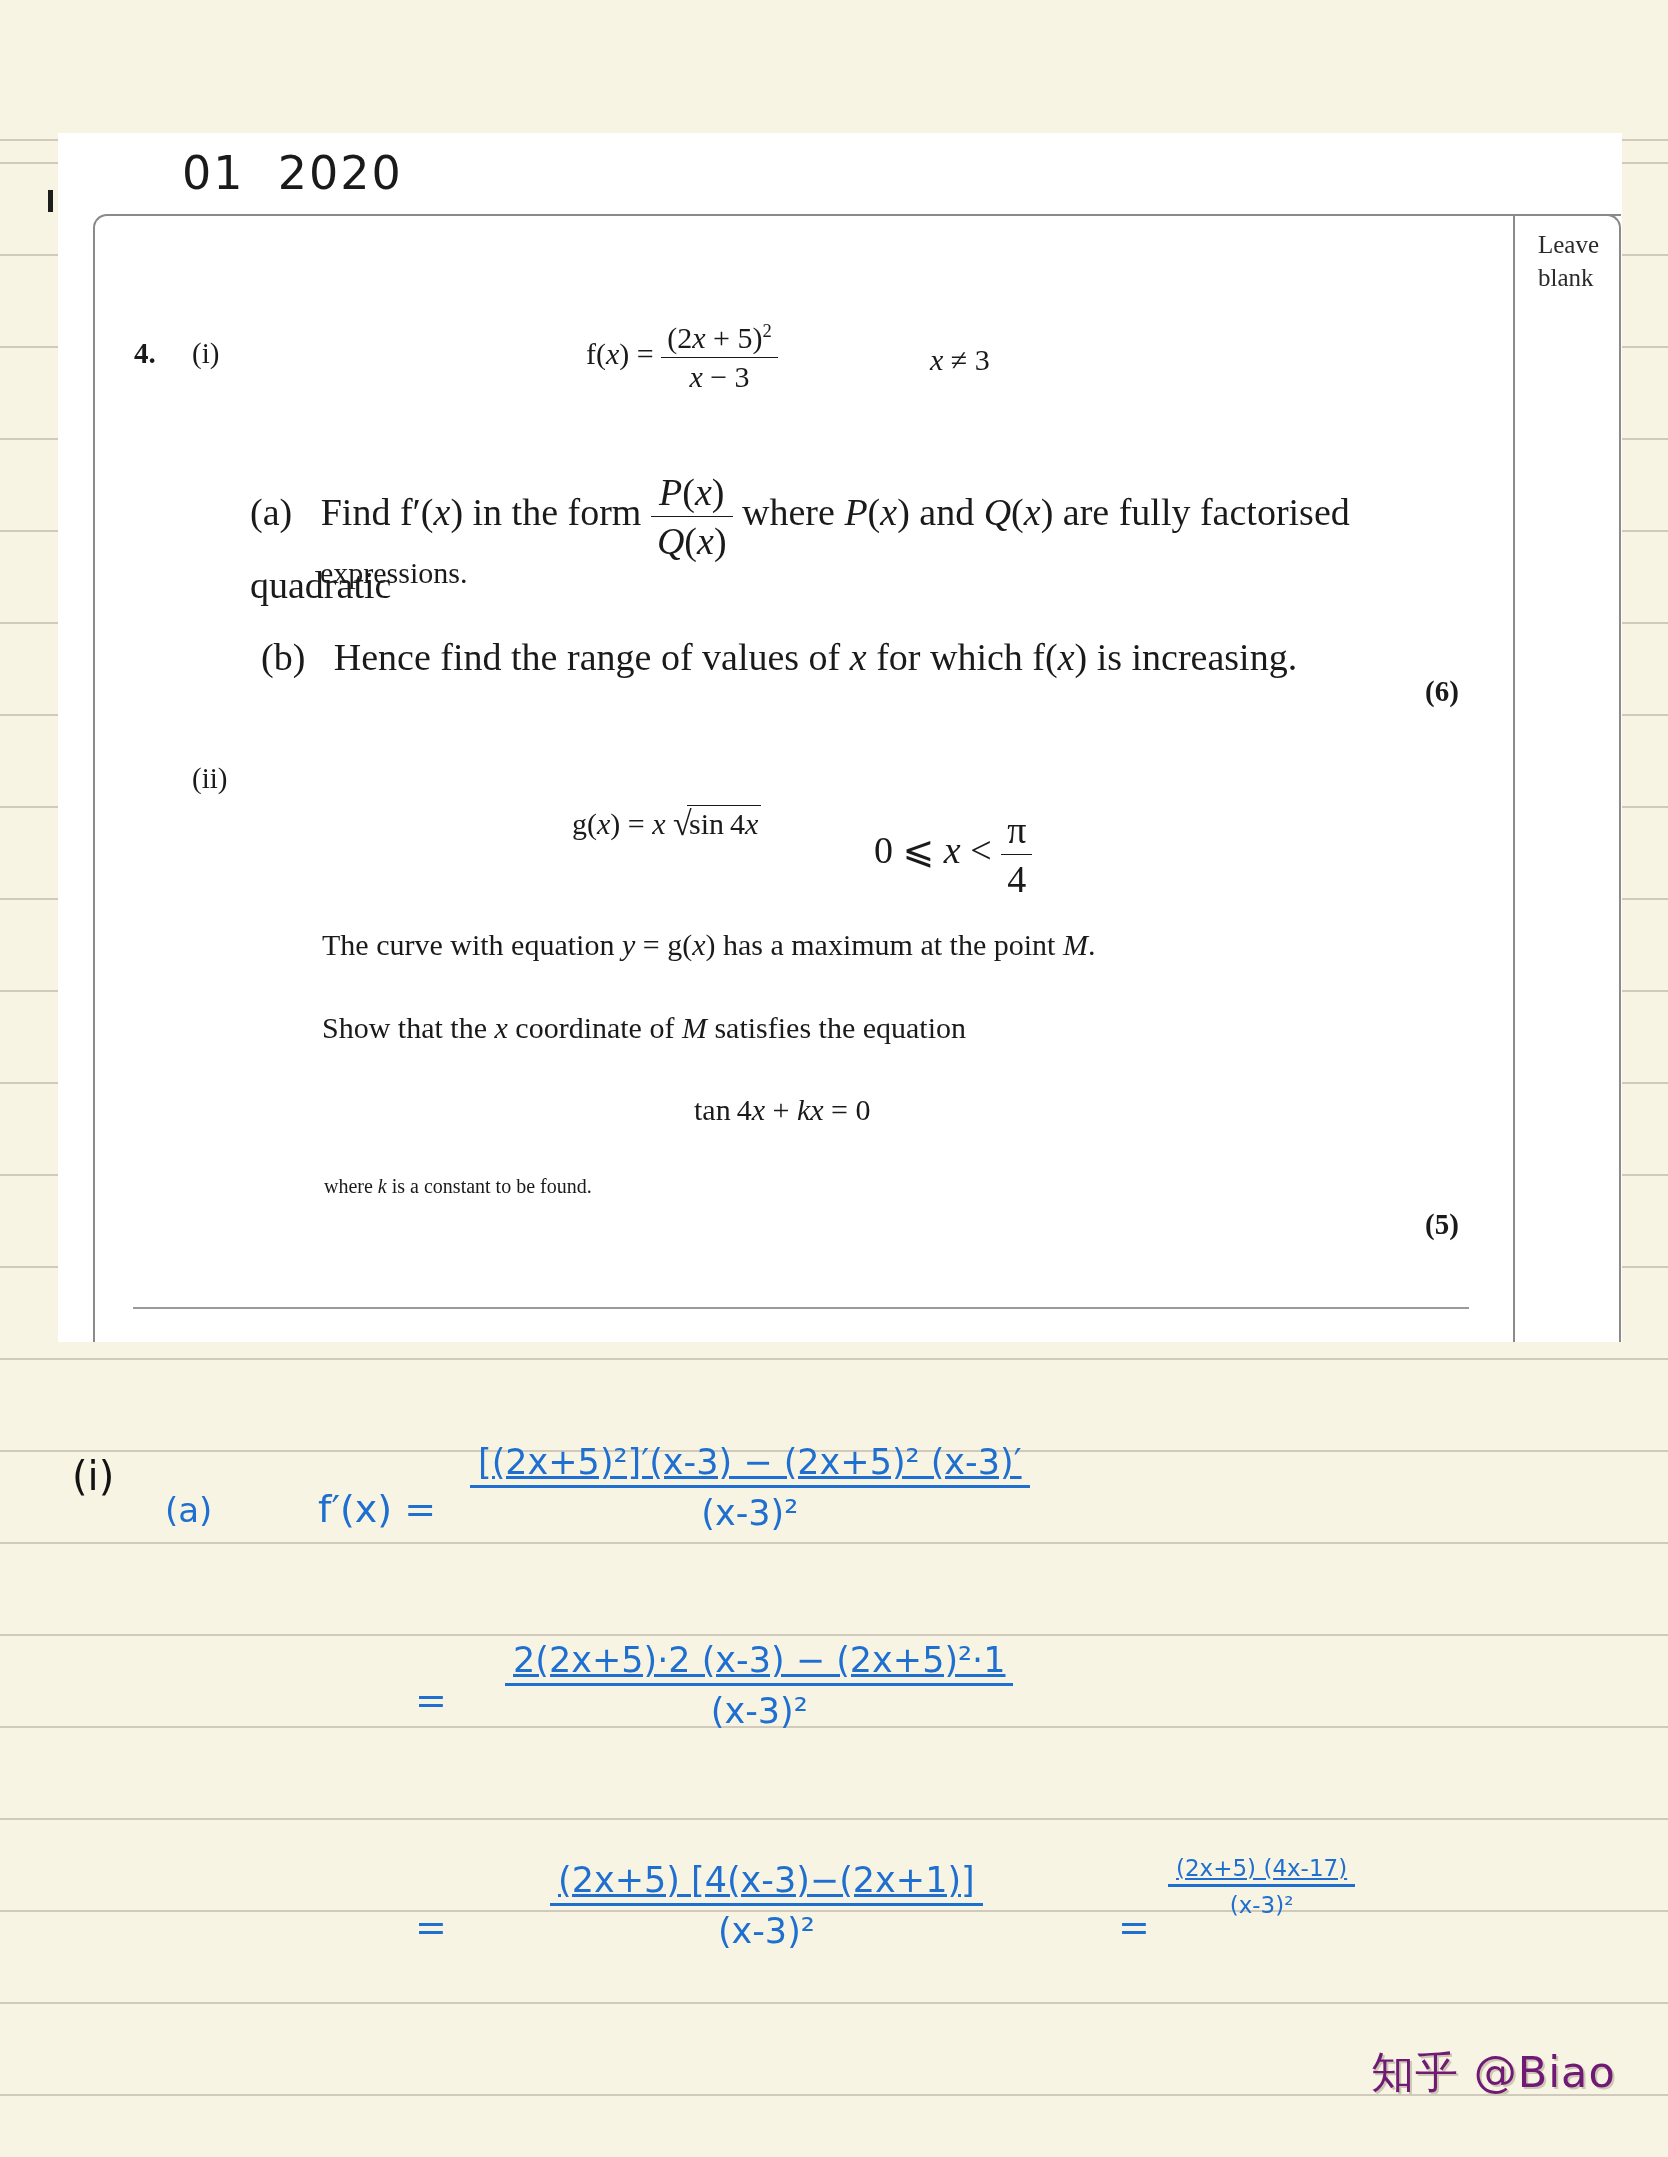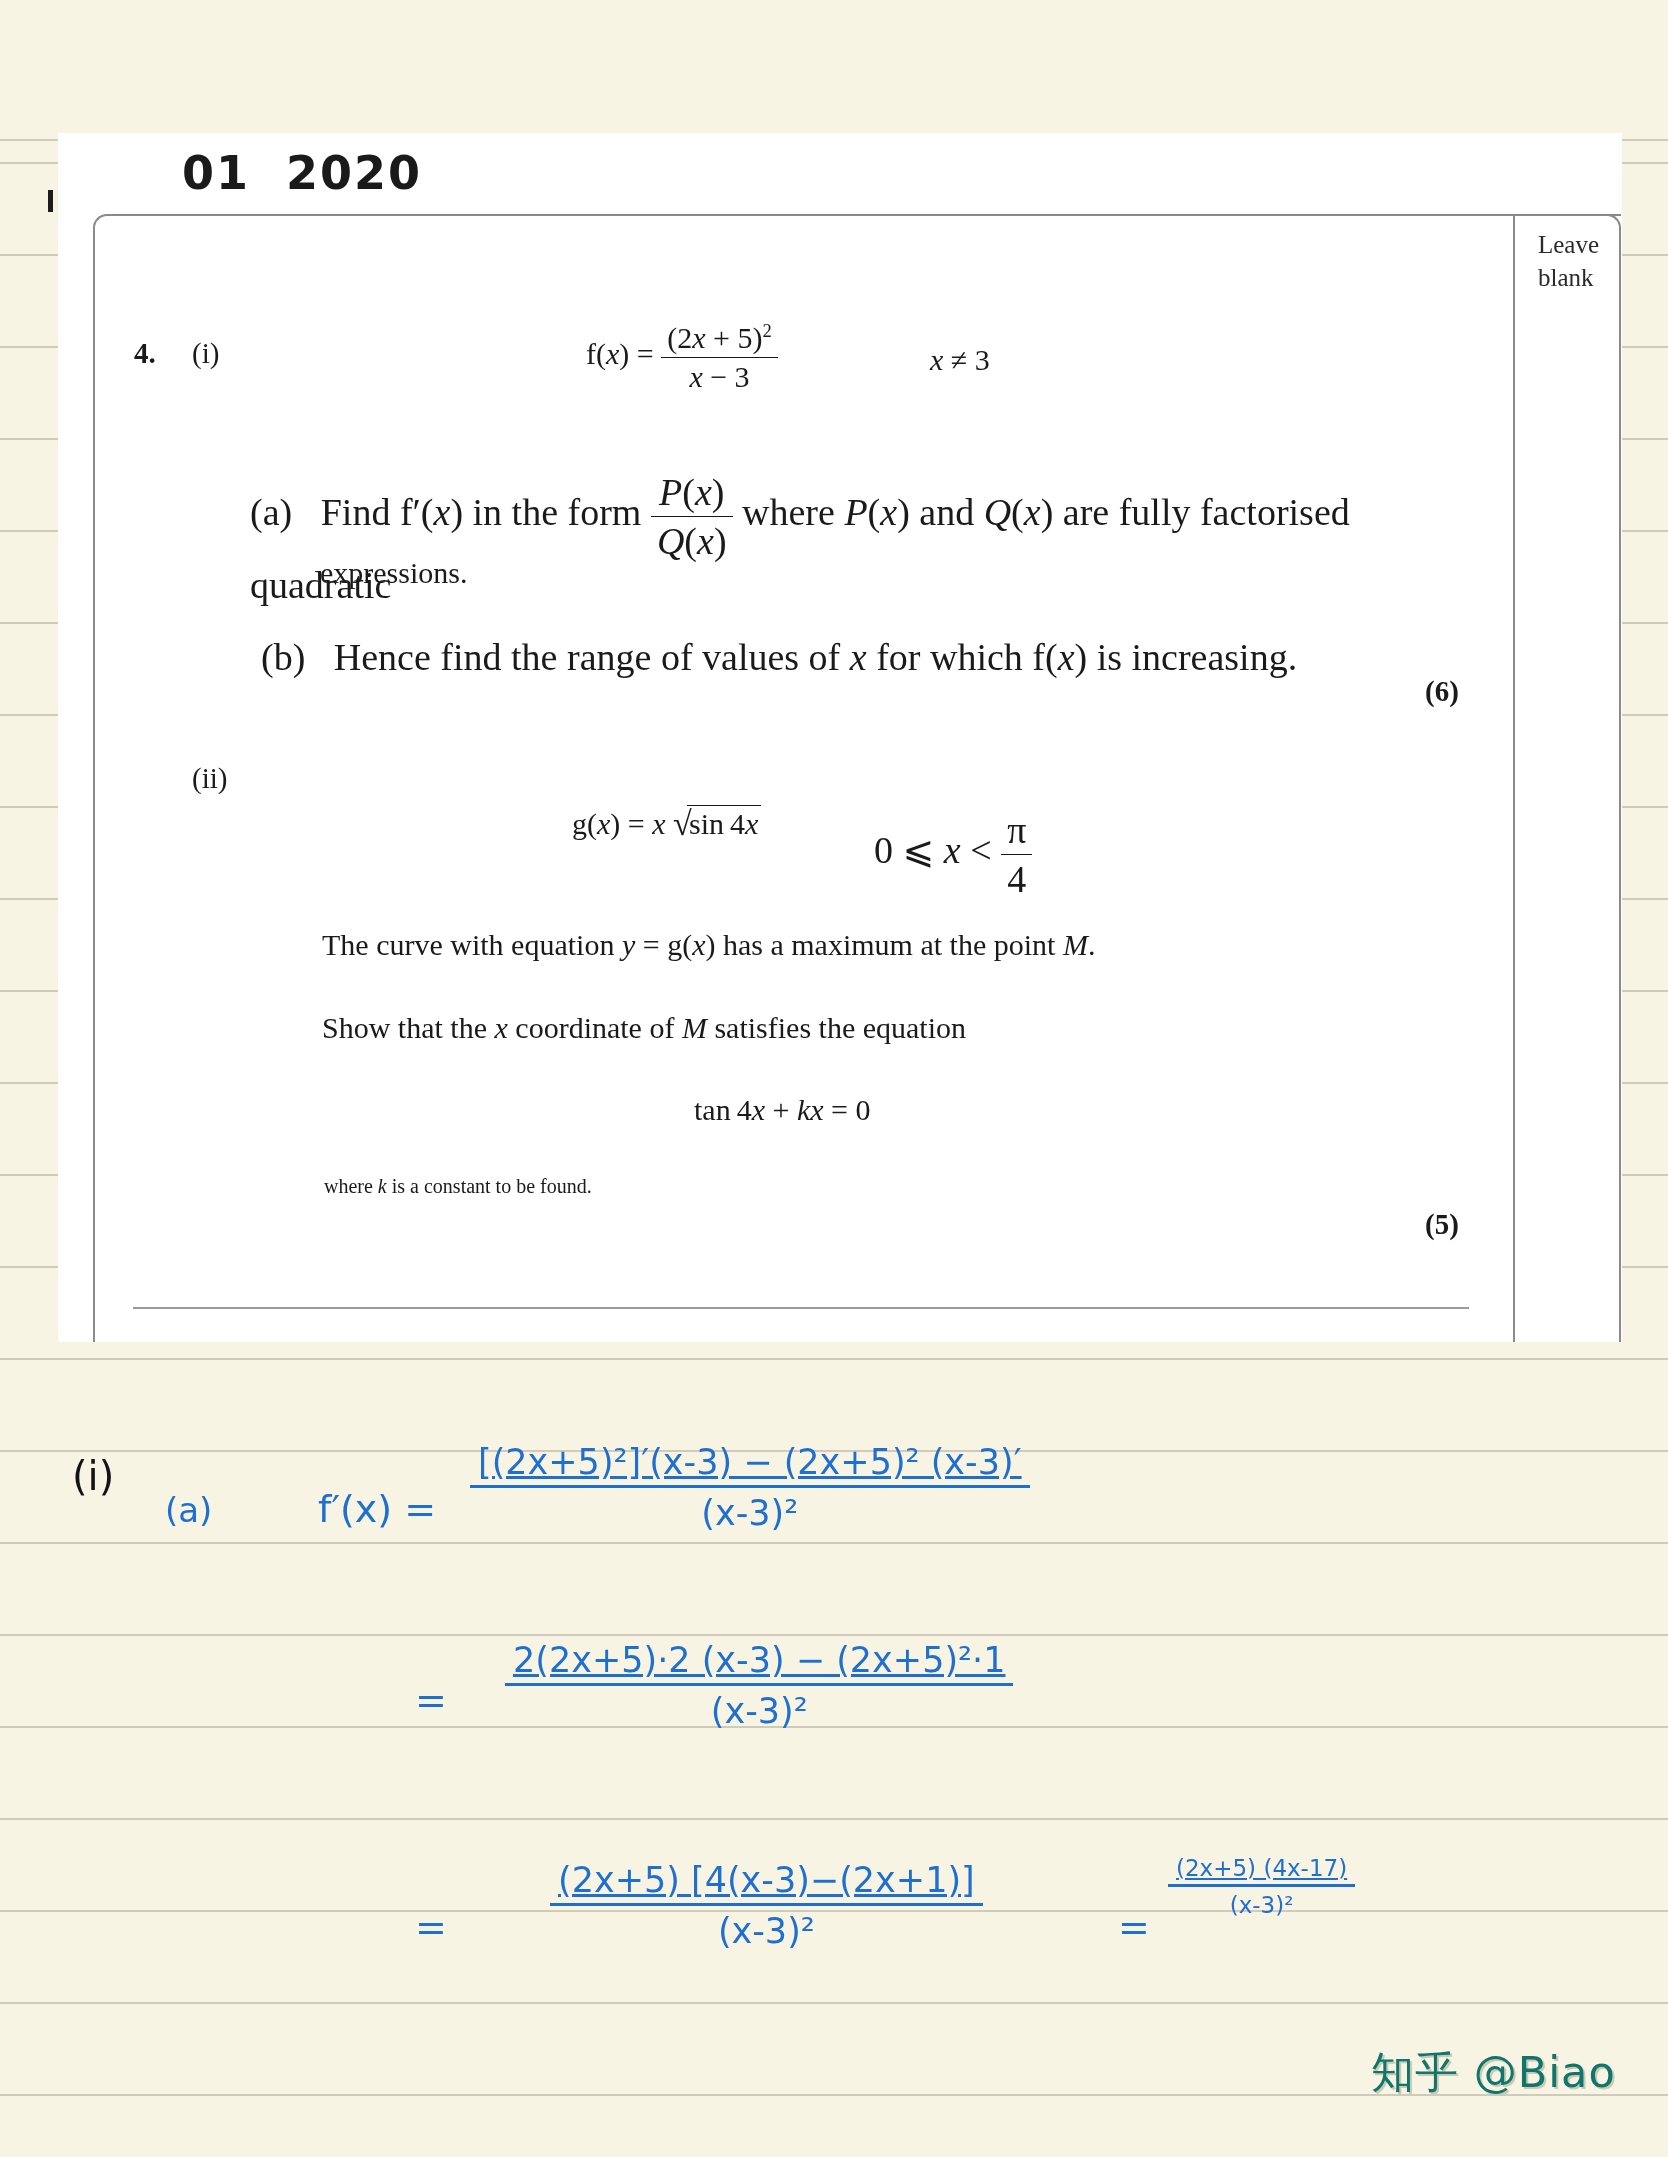--- a/index.html
+++ b/index.html
@@ -118,21 +118,20 @@
   
   #doc-title {
     position: absolute;
     left: 182px;
     top: 146px;
     font-family: "DejaVu Sans", sans-serif;
     font-size: 46px;
     color: #1a1a1a;
     letter-spacing: 2px;
     white-space: pre;
-    font-weight: bold;
   }
 
   
   .q { position: absolute; color: #1a1a1a; }
 
   #q-number {
     left: 134px; top: 337px;
     font-size: 29px; font-weight: bold;
   }
   #q-roman-i {
@@ -295,21 +294,21 @@
     left: 1168px; top: 1855px;
     font-size: 23px;
   }
 
   
   #watermark {
     position: absolute;
     left: 1371px; top: 2044px;
     font-family: "DejaVu Sans", sans-serif;
     font-size: 43px;
-    color: #0f766e;
+    color: #701a75;
     text-shadow: 2px 2px 0 #cdc8b2;
     letter-spacing: 1px;
     white-space: nowrap;
   }
 </style>
 </head>
 <body>
 
 <div id="ruled-bg"></div>
 <div id="bg-top-band"></div>

